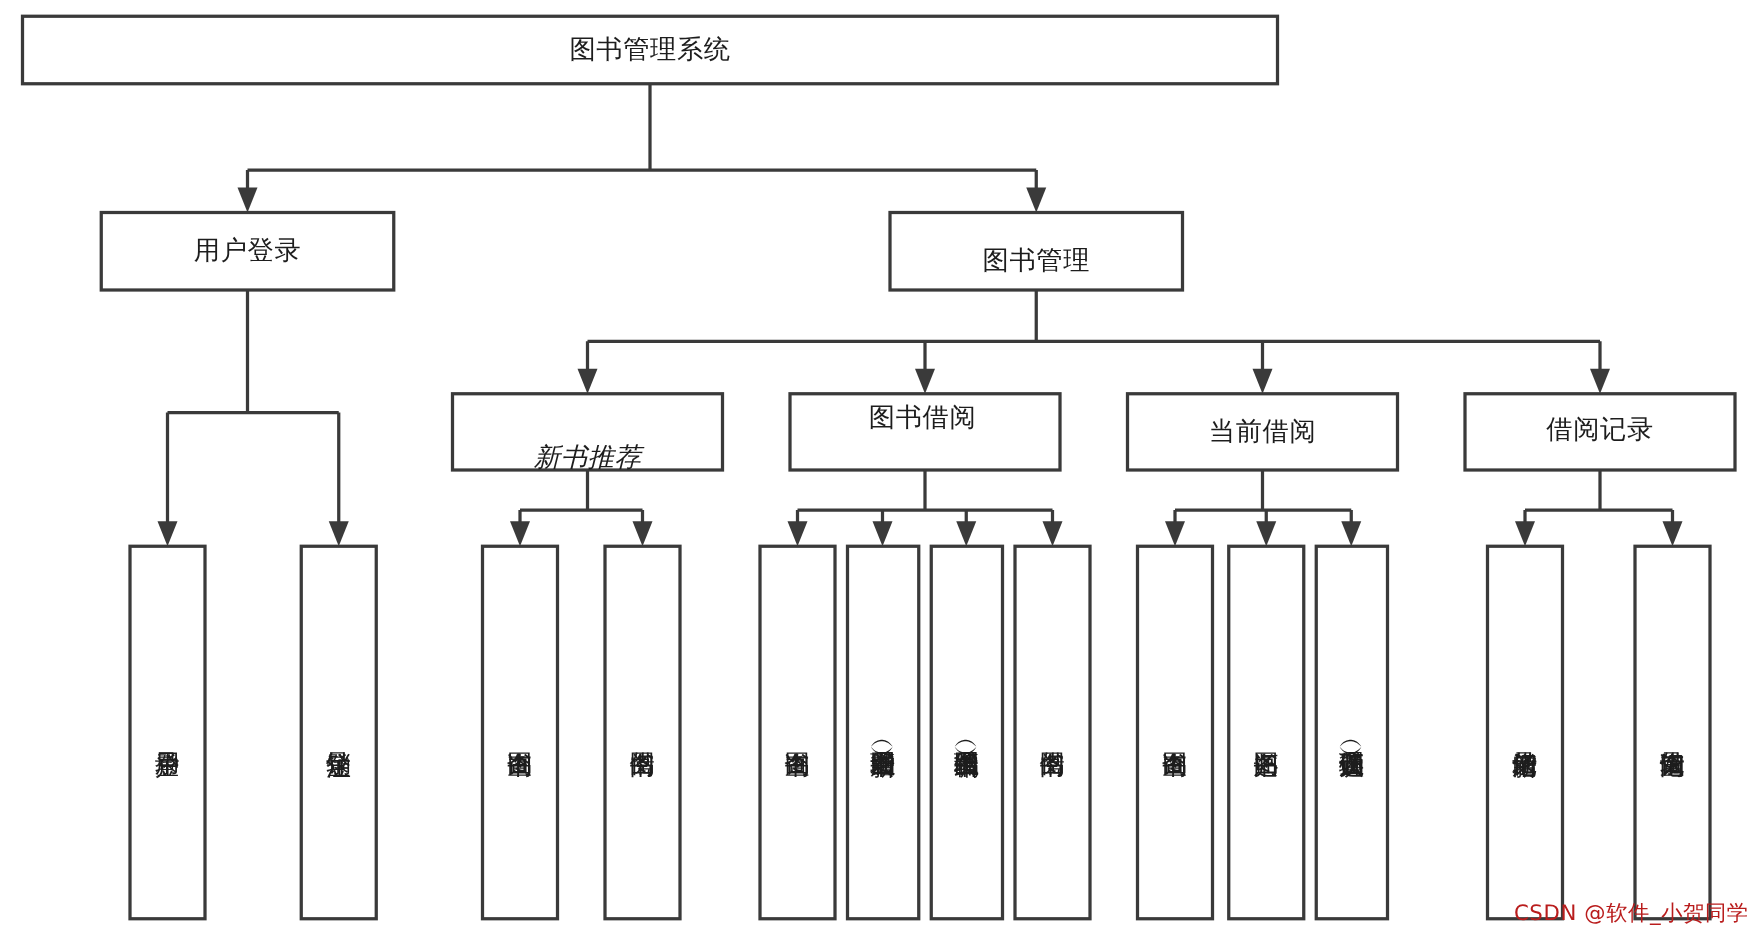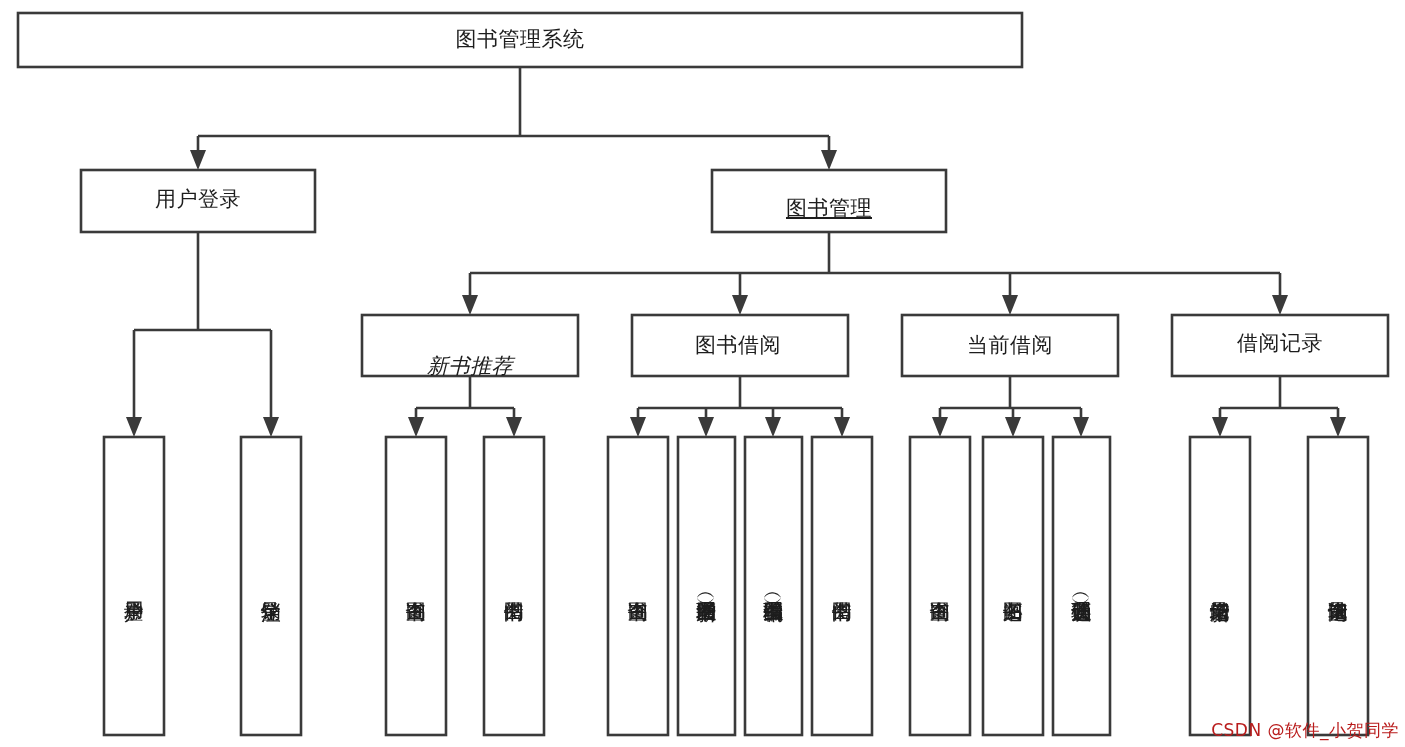--- a/index.html
+++ b/index.html
@@ -181,25 +181,25 @@
       <path class="conn" d="M 1220 408 L 1338 408"></path>
       <path class="conn" d="M 1220 408 L 1220 419"></path>
       <polygon class="arrow-head" points="1212,417 1228,417 1220,437"></polygon>
       <path class="conn" d="M 1338 408 L 1338 419"></path>
       <polygon class="arrow-head" points="1330,417 1346,417 1338,437"></polygon>
     </g>
   </svg>
 
   <div class="node-label-h" style="left:18px; top:13px; width:1004px; height:54px;">图书管理系统</div>
 
-  <div class="node-label-h" style="left:81px; top:170px; width:234px; height:62px;font-family:Liberation Mono, monospace;">用户登录</div>
-  <div class="node-label-h" style="left:712px; top:170px; width:234px; height:78px;text-decoration:underline;">图书管理</div>
+  <div class="node-label-h" style="left:81px; top:170px; width:234px; height:62px;">用户登录</div>
+  <div class="node-label-h" style="left:712px; top:170px; width:234px; height:78px;">图书管理</div>
 
   <div class="node-label-h" style="left:362px; top:330px; width:216px; height:74px;font-style:italic;">新书推荐</div>
-  <div class="node-label-h" style="left:632px; top:315px; width:212px; height:61px;text-align:right;">图书借阅</div>
+  <div class="node-label-h" style="left:632px; top:304px; width:212px; height:61px;text-align:right;">图书借阅</div>
   <div class="node-label-h" style="left:902px; top:315px; width:216px; height:61px;border-radius:11px;">当前借阅</div>
   <div class="node-label-h" style="left:1172px; top:315px; width:216px; height:57px;">借阅记录</div>
 
   <div class="node-label-v" style="left:104px; top:437px; width:60px; height:298px;">用户登录</div>
   <div class="node-label-v" style="left:241px; top:437px; width:60px; height:298px;">注销登录</div>
 
   <div class="node-label-v" style="left:386px; top:437px; width:60px; height:298px;">查询图书</div>
   <div class="node-label-v" style="left:484px; top:437px; width:60px; height:298px;">借阅图书</div>
 
   <div class="node-label-v" style="left:608px; top:437px; width:60px; height:298px;">查询图书</div>

